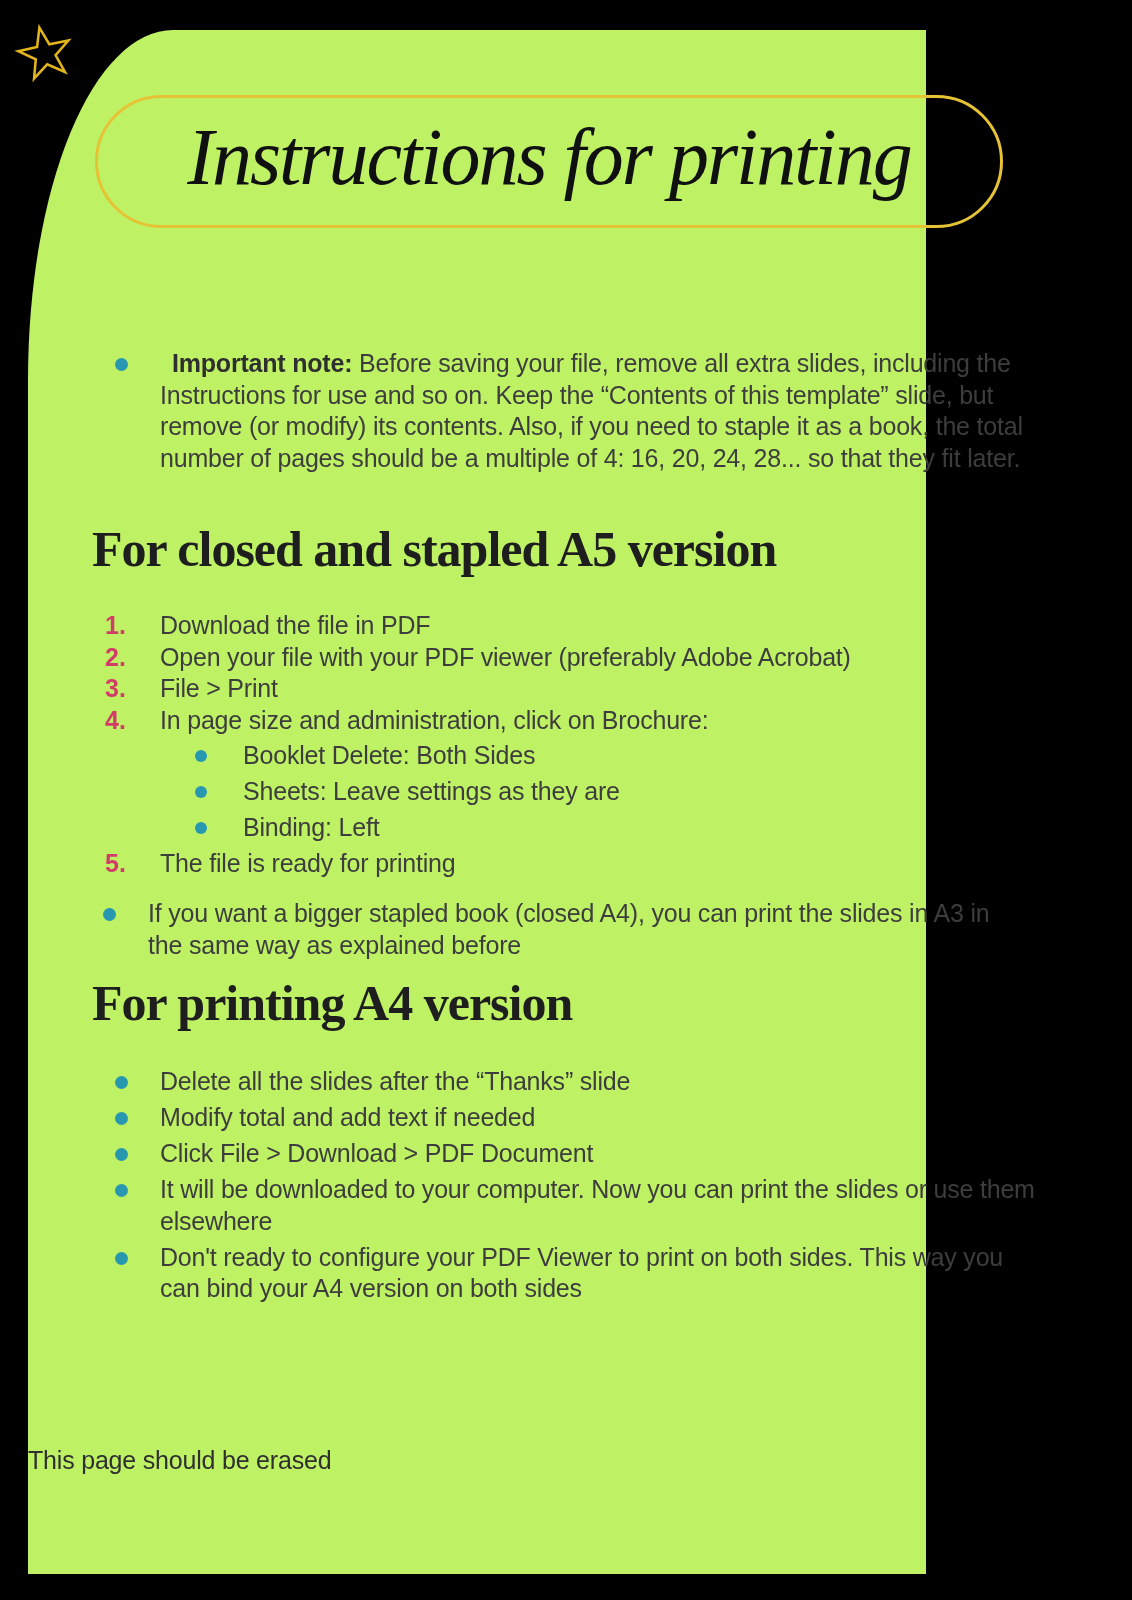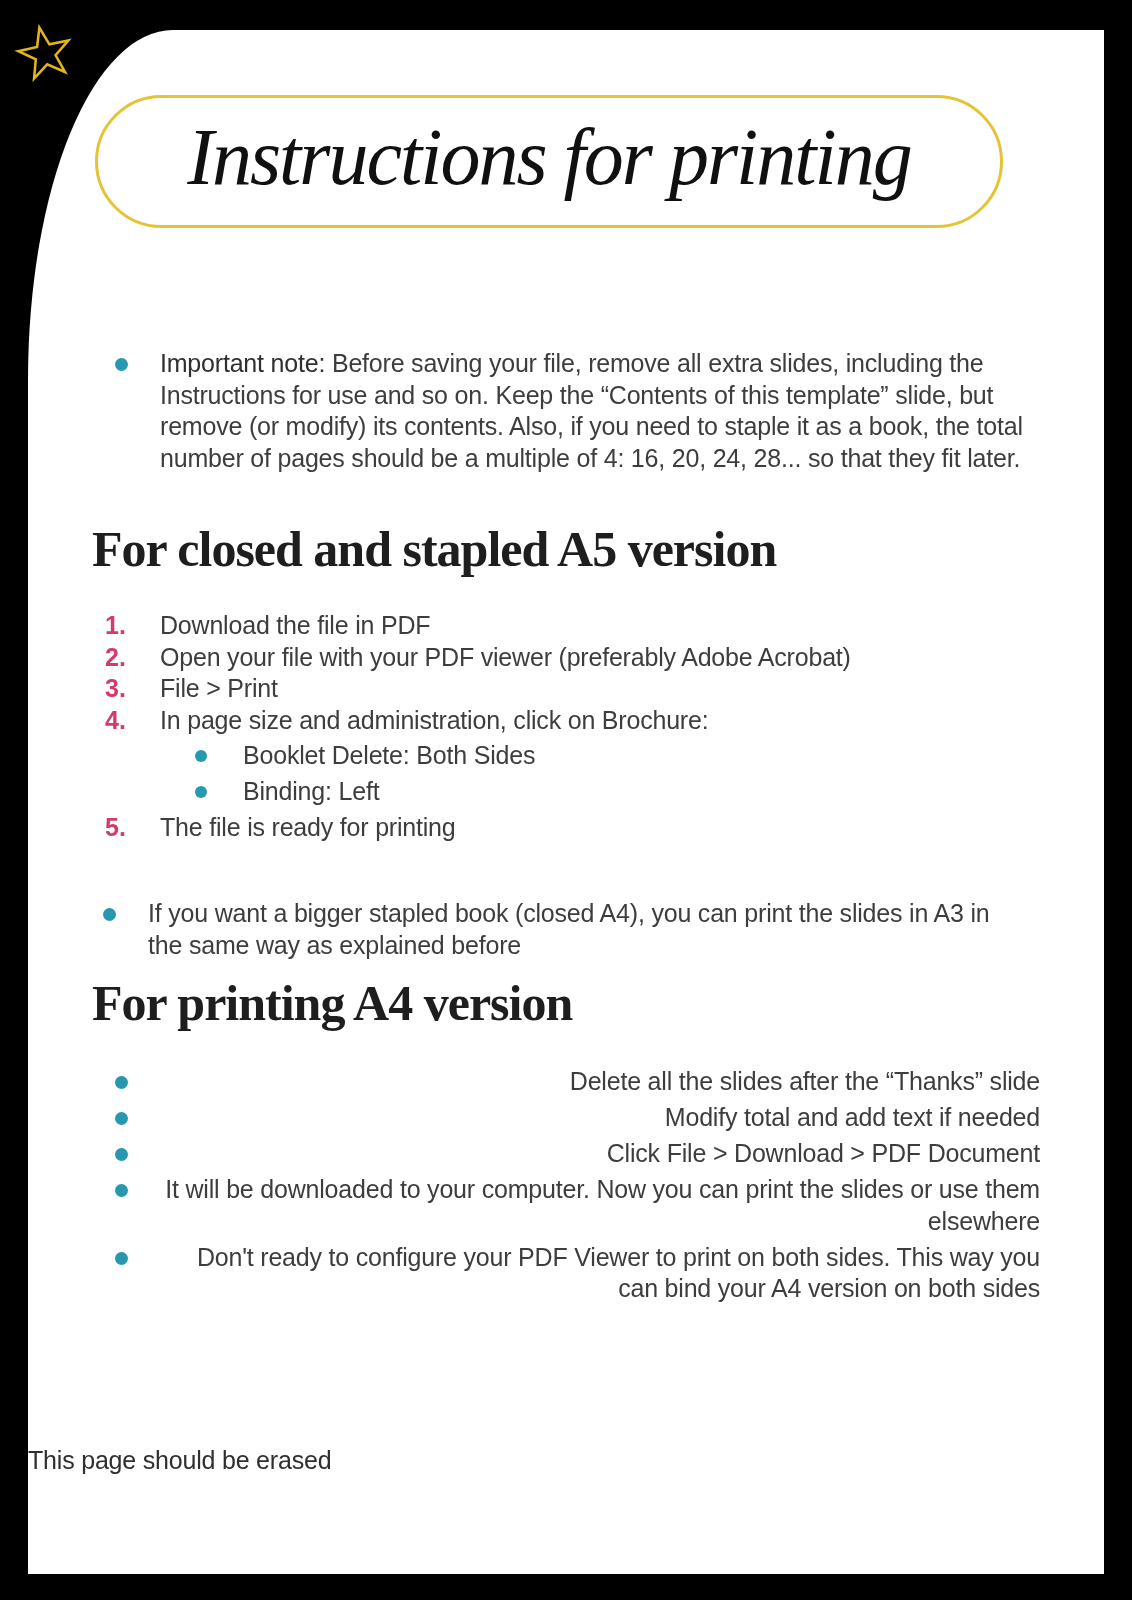--- a/index.html
+++ b/index.html
@@ -9,22 +9,22 @@
     position:relative;
     font-family:"Liberation Sans", sans-serif;
     overflow:hidden;
   }
 
   .star {
     position:absolute; left:13px; top:21px; width:64px; height:66px;
   }
 
   .page {
-    position:absolute; left:28px; top:30px; width:1076px; height:1544px;
-    background:#ffffff;
+    position:absolute; left:28px; top:30px; width:898px; height:1544px;
+    background:#bef264;
     border-top-left-radius:145px 350px;
   }
 
   .title-pill {
     position:absolute; left:67px; top:65px; width:908px; height:133px;
     border:3px solid #e6c235; border-radius:70px;
     display:flex; align-items:center; justify-content:center;
   }
   .title-text {
     font-family:"Liberation Serif", serif;
@@ -38,21 +38,21 @@
 
   .bullet-row { display:flex; align-items:flex-start; }
   .bullet-dot {
     flex:0 0 auto; width:13px; height:13px; border-radius:50%;
     background:#2898b0; margin-top:10px;
   }
   .bullet-gap { flex:0 0 32px; }
 
   .note-block { position:absolute; left:87px; top:318px; width:940px; }
   .note-text { width:880px; }
-  .note-label { font-weight:normal; color:#2f2f2f; }
+  .note-label { font-weight:bold; color:#2f2f2f;margin-left:12px; }
 
   .section-heading {
     position:absolute; left:64px;
     font-family:"Liberation Serif", serif;
     font-size:50px; letter-spacing:-1px; line-height:1.1;
     color:#1e1e1e; white-space:nowrap;
   }
   #heading-a5 { top:492px; }
   #heading-a4 { top:946px; }
 
@@ -68,21 +68,21 @@
   .sub-row { display:flex; align-items:flex-start; margin-bottom:4.5px; }
   .sub-dot {
     flex:0 0 auto; width:12px; height:12px; border-radius:50%;
     background:#2898b0; margin-top:10px;
   }
   .sub-gap { flex:0 0 36px; }
 
   .note2-block { position:absolute; left:75px; top:868px; width:940px; }
 
   .bullets-a4 { position:absolute; left:87px; top:1036px; width:940px; }
-  .bullets-a4 .bullet-row { margin-bottom:4.5px;text-align:right; }
+  .bullets-a4 .bullet-row { margin-bottom:4.5px; }
   .bullets-a4 .body-text { width:880px; }
 
   .footer {
     position:absolute; left:0; top:1416px; width:100%;
     text-align:left; font-size:25px; letter-spacing:-0.2px; color:#2f2f2f;
   }
 </style>
 </head>
 <body>
 
@@ -119,20 +119,25 @@
     </div>
     <div class="step-row">
       <span class="step-num">4.</span>
       <span class="body-text step-text">
         <span>In page size and administration, click on Brochure:</span>
         <span class="sub-list" style="display:block;">
           <span class="sub-row">
             <span class="sub-dot"></span>
             <span class="sub-gap"></span>
             <span class="body-text">Booklet Delete: Both Sides</span>
+          </span>
+          <span class="sub-row">
+            <span class="sub-dot"></span>
+            <span class="sub-gap"></span>
+            <span class="body-text">Sheets: Leave settings as they are</span>
           </span>
           <span class="sub-row">
             <span class="sub-dot"></span>
             <span class="sub-gap"></span>
             <span class="body-text">Binding: Left</span>
           </span>
         </span>
       </span>
     </div>
     <div class="step-row">

